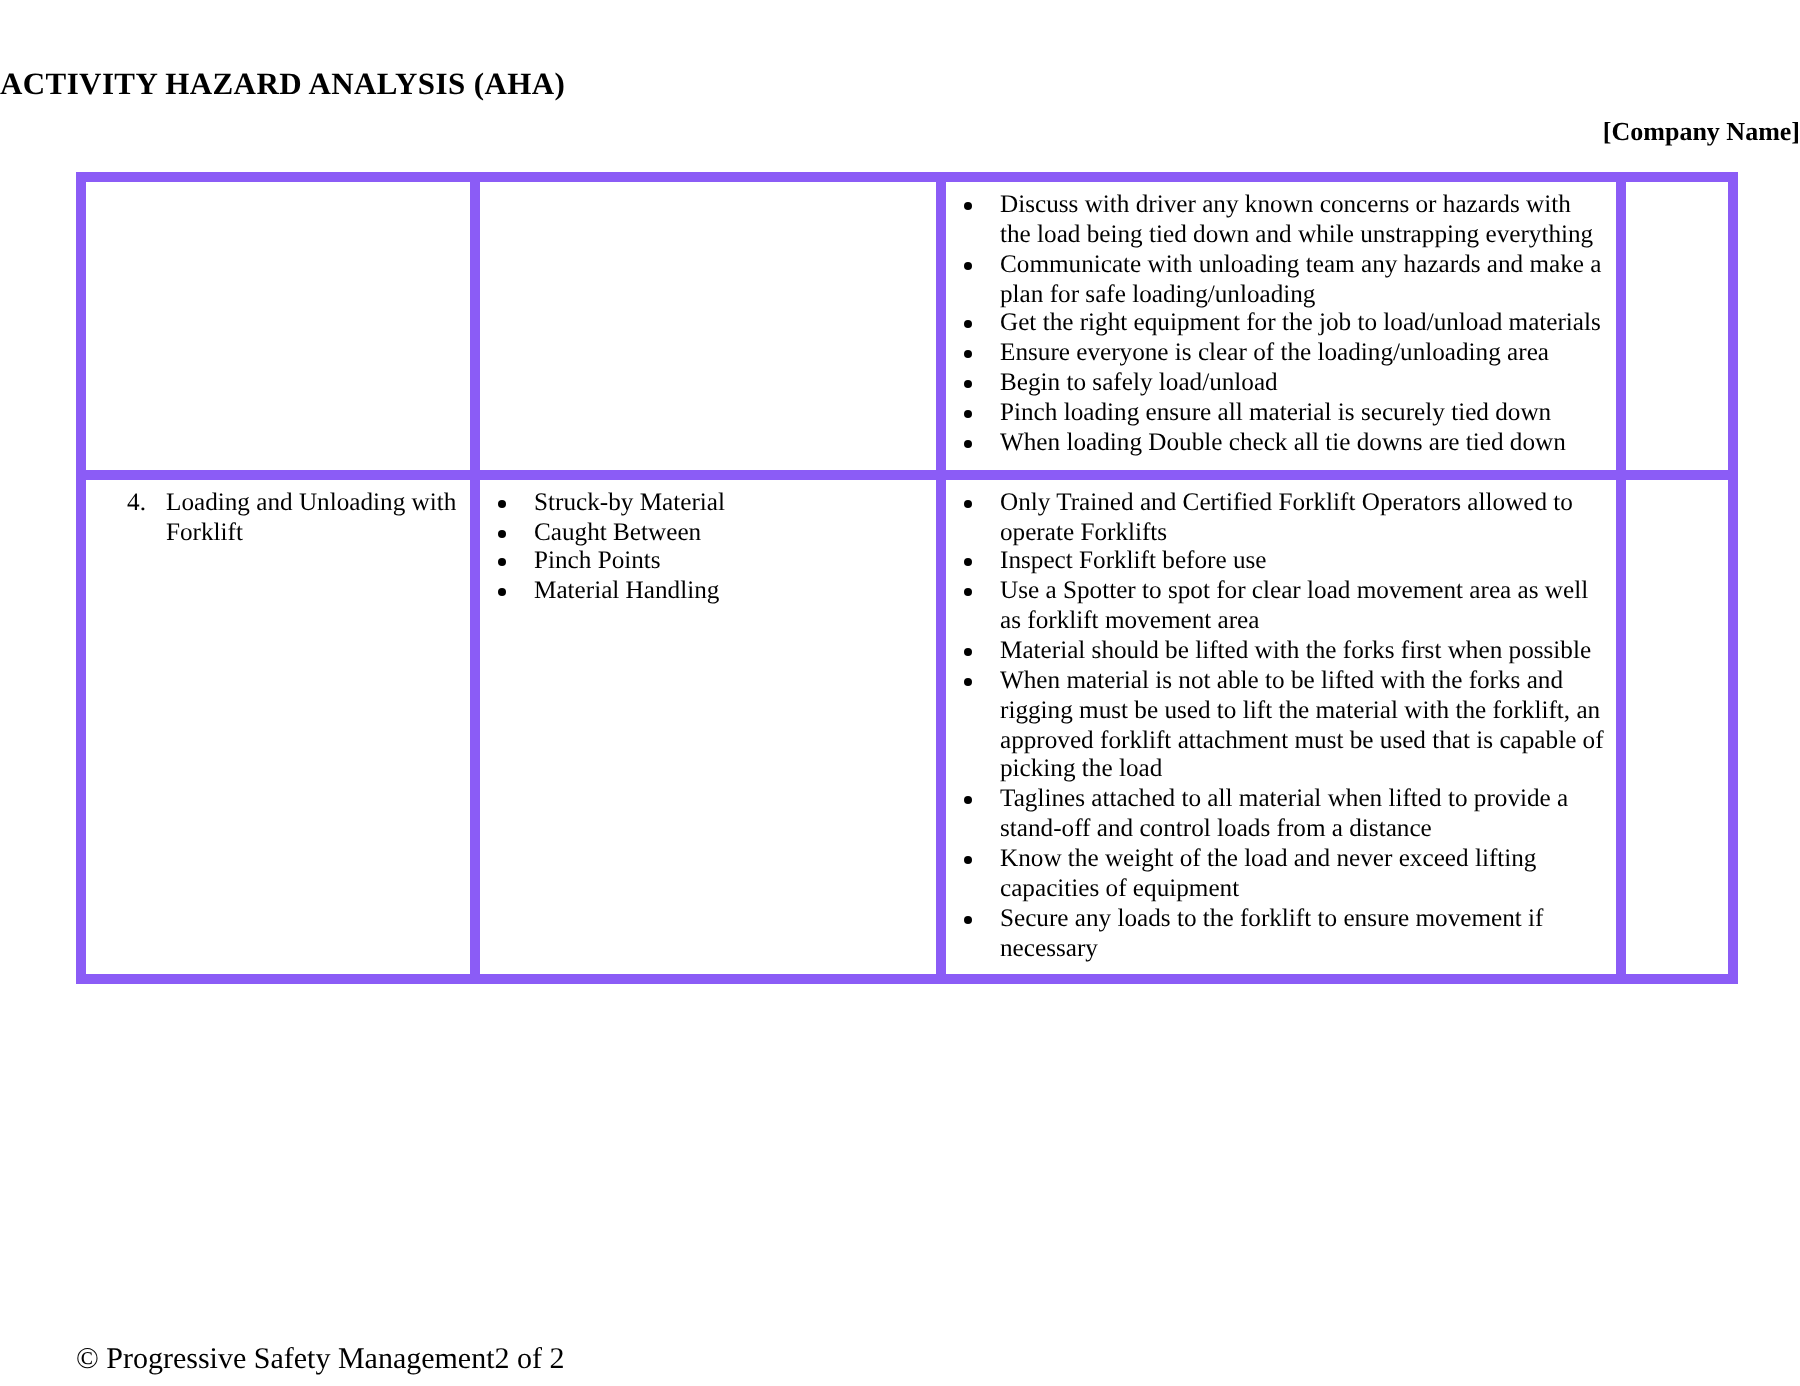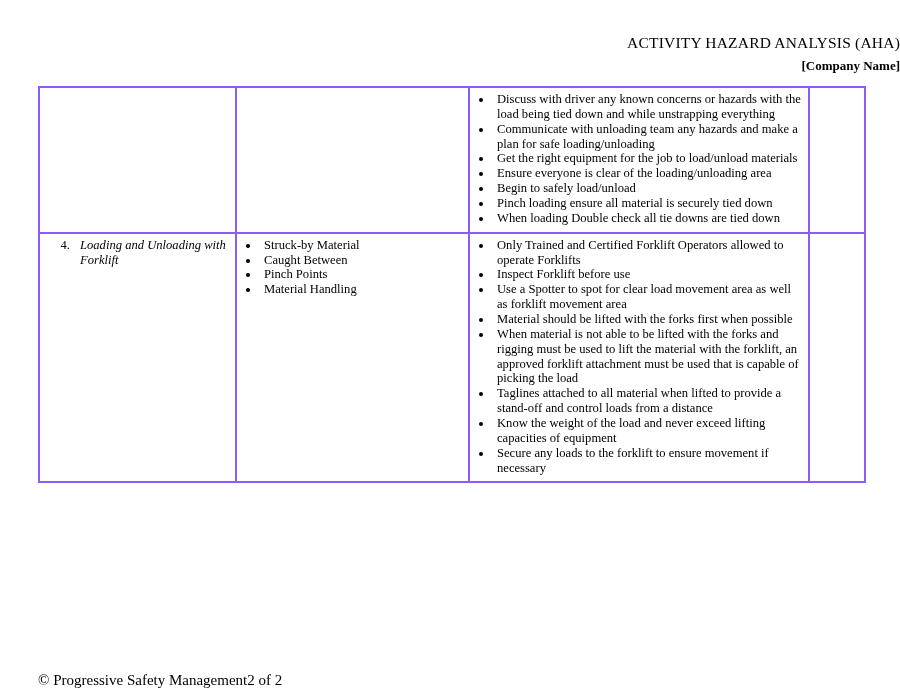--- a/index.html
+++ b/index.html
@@ -15,42 +15,42 @@
     position: relative;
     overflow: hidden;
   }
   .page {
     position: relative;
     width: 900px;
     height: 693px;
     box-sizing: border-box;
   }
   .doc-title {
-    text-align: right;
-    font-weight: normal;
+    text-align: left;
+    font-weight: bold;
     font-size: 15.5px;
     letter-spacing: 0.2px;
     margin: 34px 0 0 0;
     font-family: "Liberation Serif", serif;
   }
   .doc-subtitle {
     text-align: right;
     font-weight: bold;
     font-size: 13px;
     margin: 6px 0 0 0;
     font-family: "Liberation Serif", serif;
   }
   table.aha {
     border-collapse: collapse;
     margin: 12px 0 0 38px;
     width: 826px;
     table-layout: fixed;
   }
   table.aha td {
-    border: 2px solid #8b5cf6;
+    border: 5px solid #8b5cf6;
     vertical-align: top;
     padding: 4px 6px 6px 6px;
     font-size: 12.6px;
     line-height: 1.18;
   }
   .col-step { width: 197px; }
   .col-hazard { width: 233px; }
   .col-control { width: 340px; }
   .col-raca { width: 56px; }
 
@@ -73,21 +73,20 @@
   }
   .step-num {
     width: 34px;
     flex: 0 0 34px;
     text-align: right;
     padding-right: 10px;
     box-sizing: border-box;
   }
   .step-text {
     flex: 1 1 auto;
-    font-style: italic;
   }
   .empty-cell {
     min-height: 10px;
   }
   .footer {
     position: absolute;
     left: 38px;
     right: 38px;
     bottom: 38px;
     font-size: 15px;

